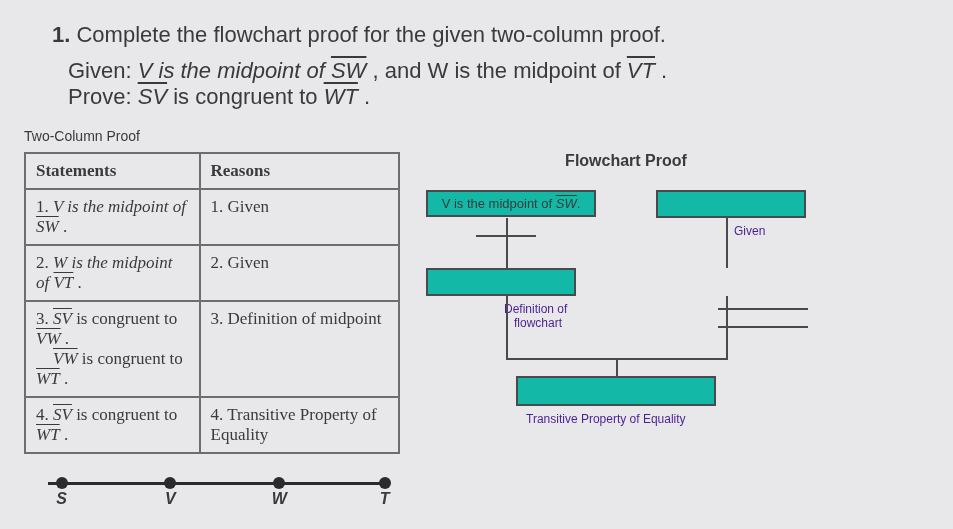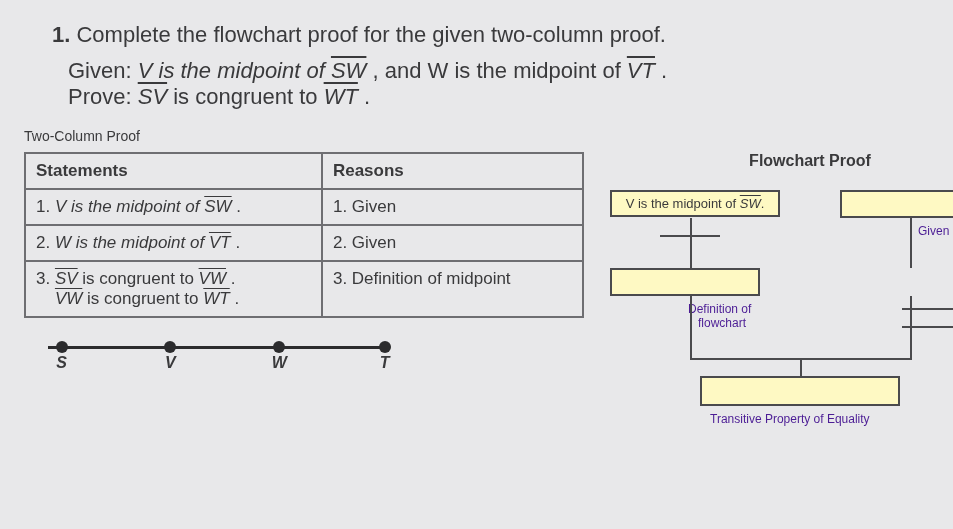--- a/index.html
+++ b/index.html
@@ -16,21 +16,22 @@
   .q-num { font-weight: bold; }
   .line { margin: 4px 0 10px 28px; font-size: 22px; }
   .given-prove { margin-left: 44px; font-size: 22px; }
   .ital { font-style: italic; }
   .ovl { text-decoration: overline; font-style: italic; }
   .section-head { font-weight: normal; font-size: 14px; margin-top: 18px; }
   .columns { display: flex; gap: 26px; align-items: flex-start; margin-top: 8px; }
   
   table.proof {
     border-collapse: collapse;
-    width: 560px;
+    width: 376px;
+    font-family: Liberation Serif, serif;
   }
   table.proof th, table.proof td {
     border: 2px solid #6e6e72;
     padding: 7px 10px;
     text-align: left;
     font-size: 17px;
     vertical-align: top;
   }
   table.proof th { font-weight: bold; }
   
@@ -56,21 +57,21 @@
   
   .flow-title { font-weight: bold; font-size: 16px; margin-bottom: 10px; text-align: center; }
   .flow {
     position: relative;
     width: 400px;
     height: 310px;
   }
   .fbox {
     position: absolute;
     border: 2px solid #4a4a4d;
-    background: #fef9c3;
+    background: #14b8a6;
     padding: 4px 8px;
     font-size: 13px;
     text-align: center;
     box-sizing: border-box;
   }
   .freason {
     position: absolute;
     font-size: 12px;
     color: #4c1d95;
   }
@@ -140,20 +141,30 @@
           <span> is congruent to </span>
           <span class="ovl">VW</span>
           <span>.</span><br>
           <span style="visibility:hidden">3. </span>
           <span class="ovl">VW</span>
           <span> is congruent to </span>
           <span class="ovl">WT</span>
           <span>.</span>
         </td>
         <td>3. Definition of midpoint</td>
+      </tr>
+      <tr>
+        <td>
+          <span>4.</span>
+          <span class="ovl">SV</span>
+          <span> is congruent to </span>
+          <span class="ovl">WT</span>
+          <span>.</span>
+        </td>
+        <td>4. Transitive Property of Equality</td>
       </tr>
     </tbody>
       </table>
 
     <div class="numline">
       <div class="nl-track"></div>
       <div class="nl-pt" style="left:4%"></div>
       <div class="nl-lab" style="left:4%">S</div>
       <div class="nl-pt" style="left:36%"></div>
       <div class="nl-lab" style="left:36%">V</div>

